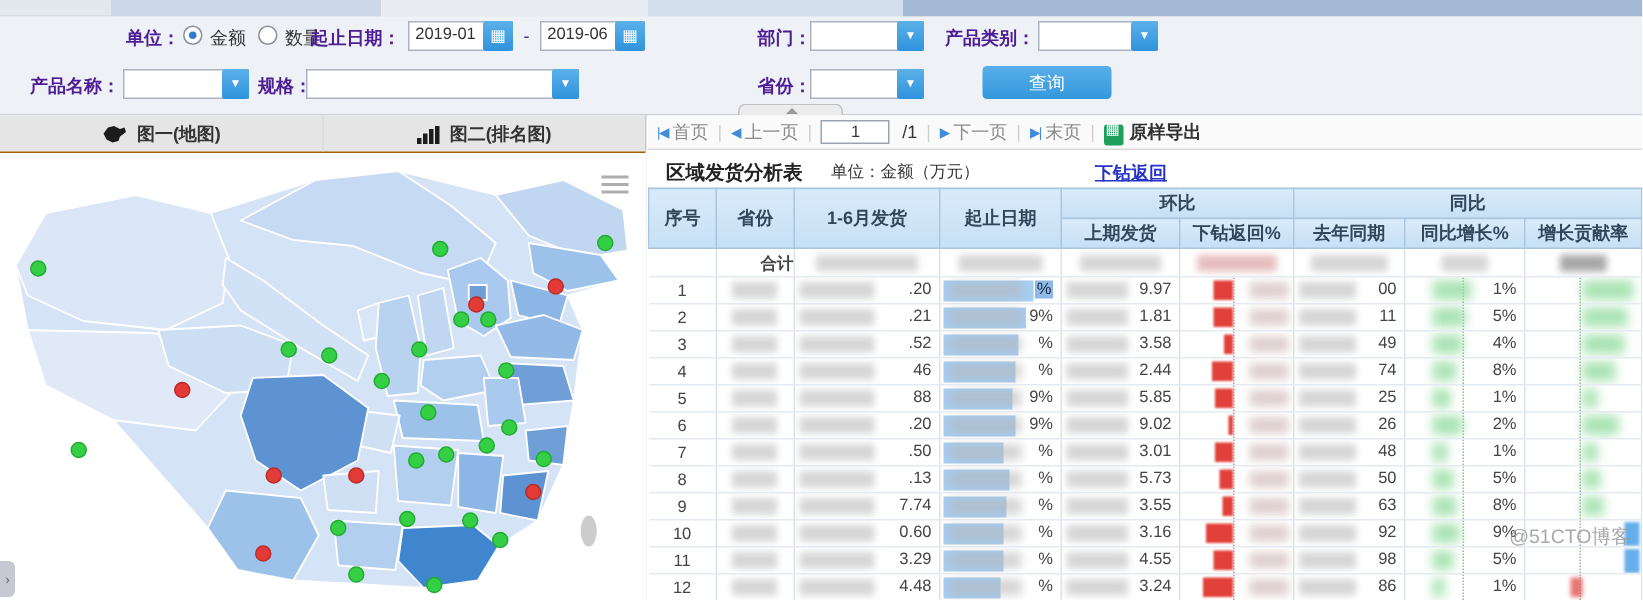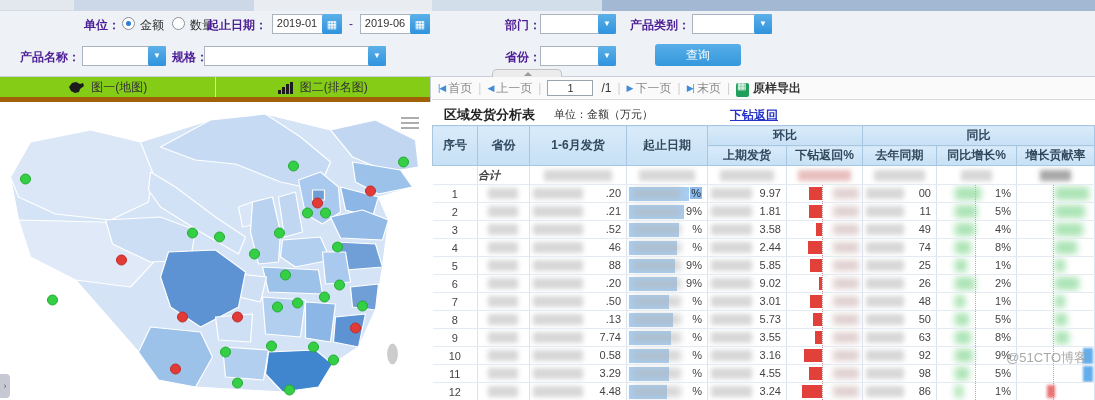--- a/index.html
+++ b/index.html
@@ -21,21 +21,21 @@
   .date-val { position:absolute; left:0; right:20px; top:2px; text-align:center; font-size:11px; color:#333; }
   .cal-btn { position:absolute; right:-1px; top:-1px; width:20px; height:20px; background:linear-gradient(#5cb0e8,#2f93dd); border-radius:2px; color:#fff; font-size:11px; line-height:20px; text-align:center; cursor:pointer; }
   .dd { position:absolute; height:20px; background:#fff; border:1px solid #a9b4c0; }
   .dd-btn { position:absolute; right:-1px; top:-1px; width:18px; height:20px; background:linear-gradient(#5cb0e8,#2f93dd); border-radius:2px; color:#fff; font-size:8px; line-height:20px; text-align:center; cursor:pointer; }
   .btn-query { position:absolute; width:86px; height:22px; background:linear-gradient(#58aee8,#3498dd); border-radius:3px; color:#fff; text-align:center; line-height:22px; font-size:12px; cursor:pointer; }
   .splitter-tab { position:absolute; left:492px; top:69px; width:70px; height:8px; background:#ececec; border:1px solid #c2c2c2; border-bottom:none; border-radius:5px 5px 0 0; }
   .splitter-tab::after { content:""; position:absolute; left:31px; top:2px; border-left:4px solid transparent; border-right:4px solid transparent; border-bottom:4px solid #9a9a9a; }
 
   
   .left-panel { position:absolute; left:0; top:77px; width:431px; height:323px; border-right:1px solid #c3cbd6; background:#fff; }
-  .chart-tabs { position:absolute; left:0; top:0; width:100%; height:25px; background:#84cc16; border-bottom:5px solid #a16207; display:flex; }
+  .chart-tabs { position:absolute; left:0; top:0; width:100%; height:25px; background:#e5e5e5; border-bottom:1px solid #a16207; display:flex;font-weight:bold; }
   .chart-tab { flex:1; display:flex; align-items:center; justify-content:center; gap:6px; font-size:12px; color:#333; cursor:pointer; }
   .chart-tab + .chart-tab { border-left:1px solid #ddd; }
   .map-area { position:absolute; left:0; top:25px; width:431px; height:298px; background:#fff; }
   .map-area svg { display:block; }
   .prov { stroke:#fff; stroke-width:1.2; stroke-linejoin:round; }
   .dot-green { fill:#35cf45; stroke:#22ab31; stroke-width:1; cursor:pointer; }
   .dot-red { fill:#e23a36; stroke:#bd2b28; stroke-width:1; cursor:pointer; }
   .hamburger { position:absolute; right:12px; top:12px; width:18px; cursor:pointer; }
   .hamburger i { display:block; height:2px; background:#adadad; margin:3px 0; }
   .edge-tab { position:absolute; left:0; bottom:2px; width:10px; height:24px; background:#c6c8d2; border-radius:0 4px 4px 0; color:#5d6470; font-size:9px; line-height:24px; text-align:center; cursor:pointer; }
@@ -53,21 +53,21 @@
   .rpt-title { position:absolute; left:12px; top:6px; font-weight:bold; font-size:13px; color:#222; }
   .rpt-unit { position:absolute; left:122px; top:7px; font-size:11px; color:#333; }
   .rpt-link { position:absolute; left:298px; top:7px; font-size:12px; color:#2533c9; text-decoration:underline; font-weight:bold; cursor:pointer; }
 
   
   table.report { position:absolute; left:0; top:48px; border-collapse:collapse; table-layout:fixed; width:662px; }
   table.report th { background:linear-gradient(#d9ebfa,#c6e0f5); border:1px solid #a8c6e0; font-size:12px; color:#31475c; font-weight:bold; height:20px; padding:0; }
   table.report td { border-right:1px solid #dbe4ee; border-bottom:1px solid #e3eaf2; height:18px; padding:0; position:relative; font-size:11px; color:#444; overflow:hidden; }
   tr.total-row td { height:19px; }
   .c-seq { text-align:center; color:#555; }
-  .bold { font-weight:bold; text-align:left; font-size:12px; color:#222;font-style:italic; }
+  .bold { font-weight:bold; text-align:right; font-size:12px; color:#222; }
   .tail { position:absolute; right:5px; top:2px; font-size:11px; color:#444; }
   .tail.hl { background:#8fb9e6; color:#1c2b3a; padding:0 1px; }
   .pblob { position:absolute; left:10px; top:3px; width:30px; height:11px; background:#c9c9c9; filter:blur(2.5px); opacity:.75; }
   .lblob { position:absolute; left:3px; top:3px; width:52%; height:11px; background:#c9c9c9; filter:blur(2.5px); opacity:.75; }
   .cbar { position:absolute; left:2px; top:2px; height:14px; background:#a7cdf1; }
   .cblob { position:absolute; left:6px; top:3px; width:60%; height:11px; background:#b5b5b5; filter:blur(3px); opacity:.55; }
   .dotline { position:absolute; left:35px; top:0; bottom:0; border-left:1px dotted #c98a8a; }
   .dotline.dl2 { left:38px; border-left:1px dotted #9ab89a; }
   .dotline.dl3 { left:36px; border-left:1px dotted #9ab89a; }
   .mbar { position:absolute; top:2px; height:13px; background:#e2403a; filter:blur(.6px); }
@@ -631,21 +631,21 @@
               <span class="gblob" style="left:38px;width:14px;background:#93dca0"></span>
             </td>
           </tr>
           <tr>
             <td class="c-seq">10</td>
             <td>
               <span class="pblob"></span>
             </td>
             <td>
               <span class="lblob"></span>
-              <span class="tail">0.58</span>
+              <span class="tail">0.60</span>
             </td>
             <td>
               <span class="cbar" style="width:40px"></span>
               <span class="cblob"></span>
               <span class="tail">%</span>
             </td>
             <td>
               <span class="lblob"></span>
               <span class="tail">3.16</span>
             </td>

